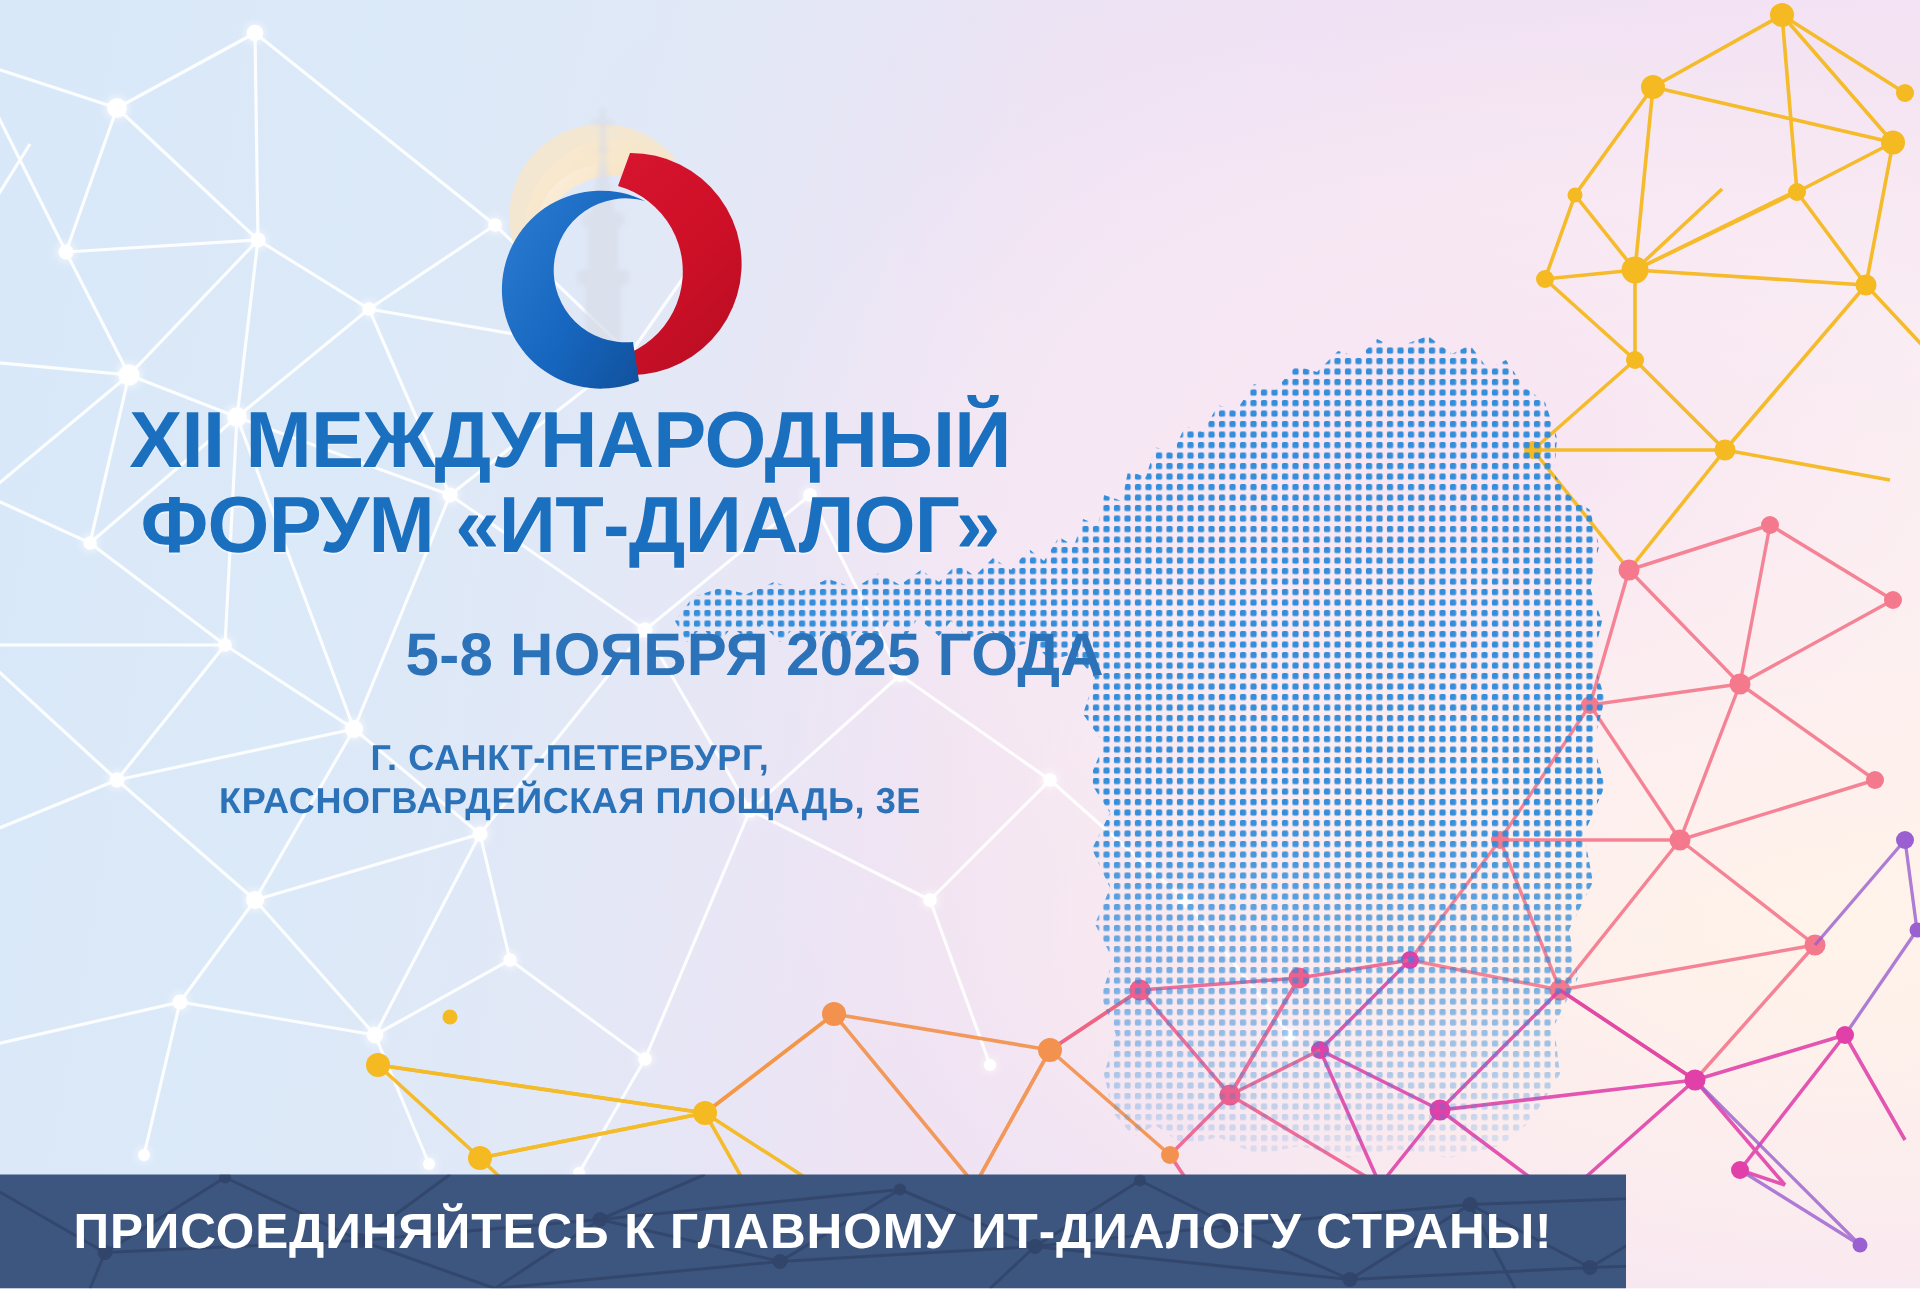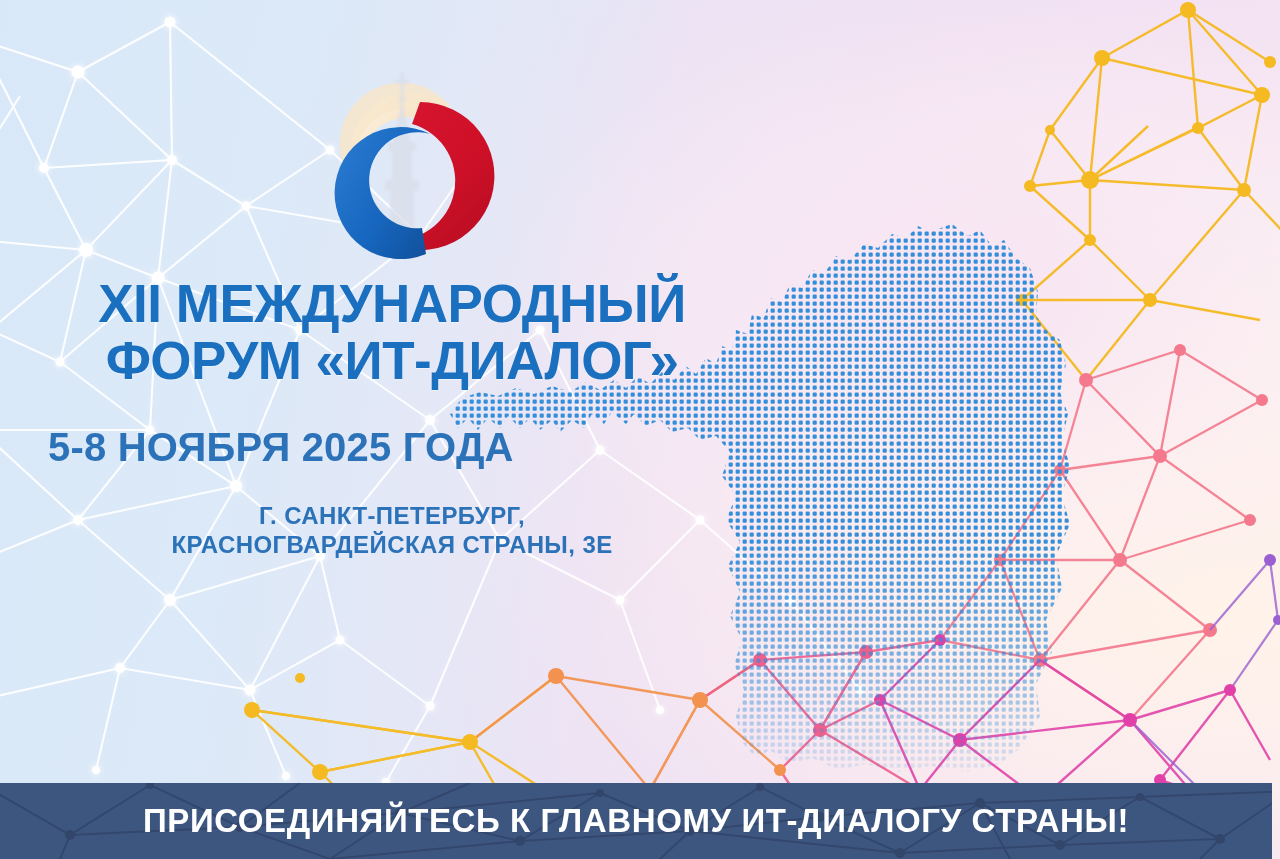--- a/index.html
+++ b/index.html
@@ -39,62 +39,62 @@
   .layer { position:absolute; inset:0; width:1280px; height:859px; }
 
   
   .logo {
     position:absolute; left:302px; top:42px;
     width:194px; height:228px;
   }
 
   
   .text-block {
-    position:absolute; left:0; top:276px; width:760px;padding-left:24px;
+    position:absolute; left:0; top:266px; width:760px;
   }
   .headline {
     color:#1b6fbf;
     font-size:53px;
     line-height:1.07;
     font-weight:700;
     letter-spacing:-0.5px;
     text-align:center;
     padding:0 24px;
     text-shadow:0 1px 0 rgba(255,255,255,0.45);
   }
   .headline .ln { display:block; white-space:nowrap; }
 
   .subhead {
     margin-top:36px;
     color:#2b72b8;
     font-size:40px;
     line-height:1.13;
     font-weight:700;
     letter-spacing:0.2px;
-    text-align:left;
+    text-align:right;
     padding:0 24px;
   }
   .subhead .ln { display:block; white-space:nowrap; }
 
   .venue {
     margin-top:30px;
     color:#2b72b8;
     font-size:24px;
     line-height:1.24;
     font-weight:700;
     letter-spacing:0.4px;
     text-align:center;
     padding:0 24px;
   }
   .venue .ln { display:block; white-space:nowrap; }
 
   
   .bottom-bar {
     position:absolute; left:0; bottom:0;
-    width:1272px; height:76px;
+    width:1084px; height:76px;
     background:#3d5680;
     overflow:hidden;
     display:flex; align-items:center; justify-content:center;
   }
   .bottom-bar .bar-net { position:absolute; inset:0; width:1280px; height:76px; }
   .bottom-bar .bar-text {
     position:relative;
     color:#ffffff;
     font-size:33px;
     font-weight:700;
@@ -450,21 +450,21 @@
       <span class="ln">XII МЕЖДУНАРОДНЫЙ</span>
       <span class="ln">ФОРУМ «ИТ-ДИАЛОГ»</span>
     </h1>
 
     <div class="subhead">
       <span class="ln">5-8 НОЯБРЯ 2025 ГОДА</span>
     </div>
 
     <div class="venue">
       <span class="ln">Г. САНКТ-ПЕТЕРБУРГ,</span>
-      <span class="ln">КРАСНОГВАРДЕЙСКАЯ СТРАНЫ, 3Е</span>
+      <span class="ln">КРАСНОГВАРДЕЙСКАЯ ПЛОЩАДЬ, 3Е</span>
     </div>
 
   </div>
 
   <div class="bottom-bar">
     <svg class="bar-net" viewBox="0 0 1280 76" xmlns="http://www.w3.org/2000/svg">
       <g stroke="#32456a" stroke-width="2" fill="none" opacity="0.85">
         <path d="M-10 6 L70 52 L150 2 L70 52 L60 76"></path>
         <path d="M150 2 L240 44 L70 52"></path>
         <path d="M240 44 L300 0"></path>

